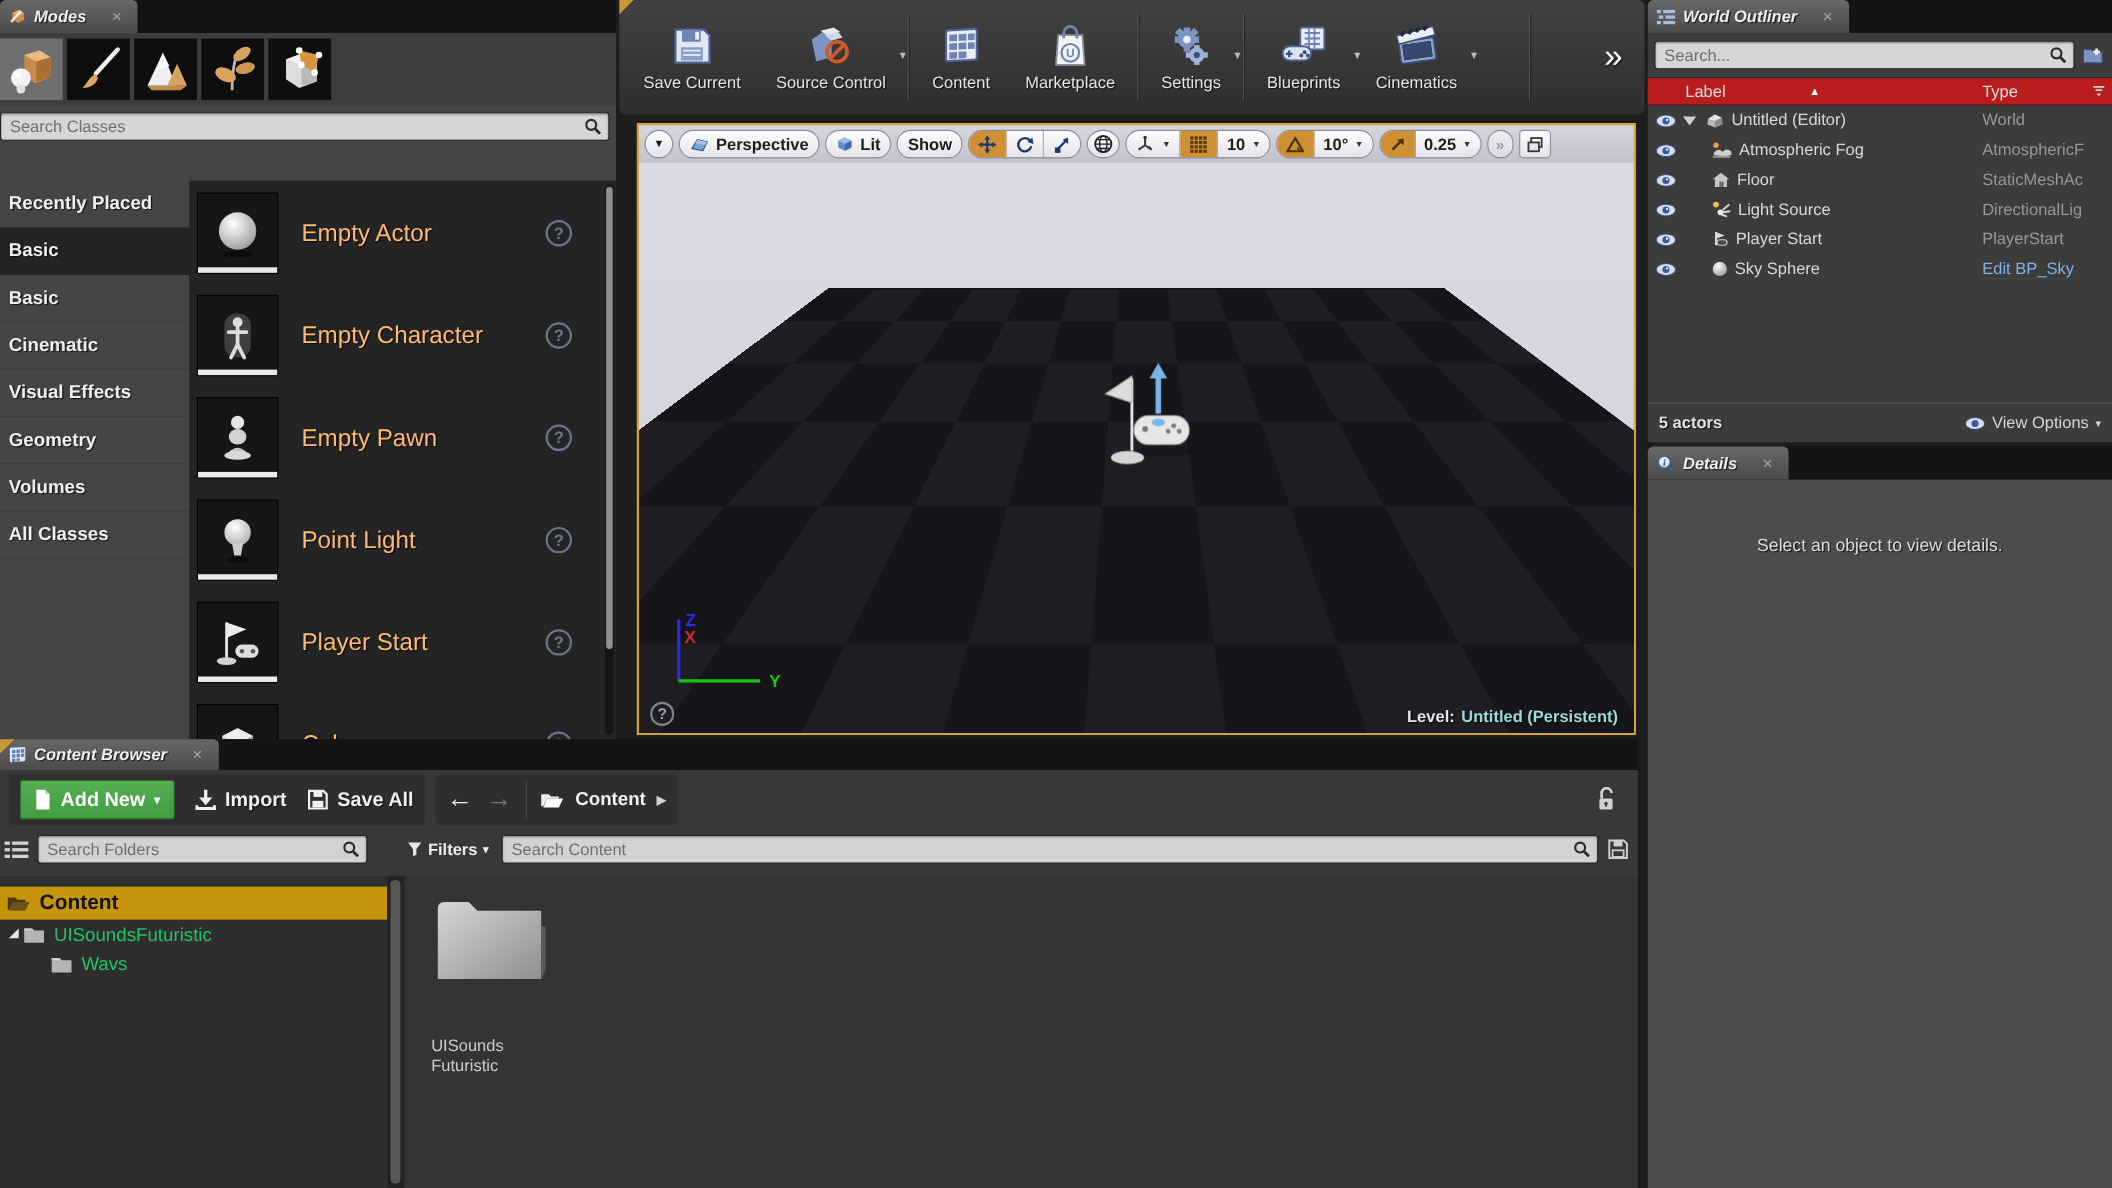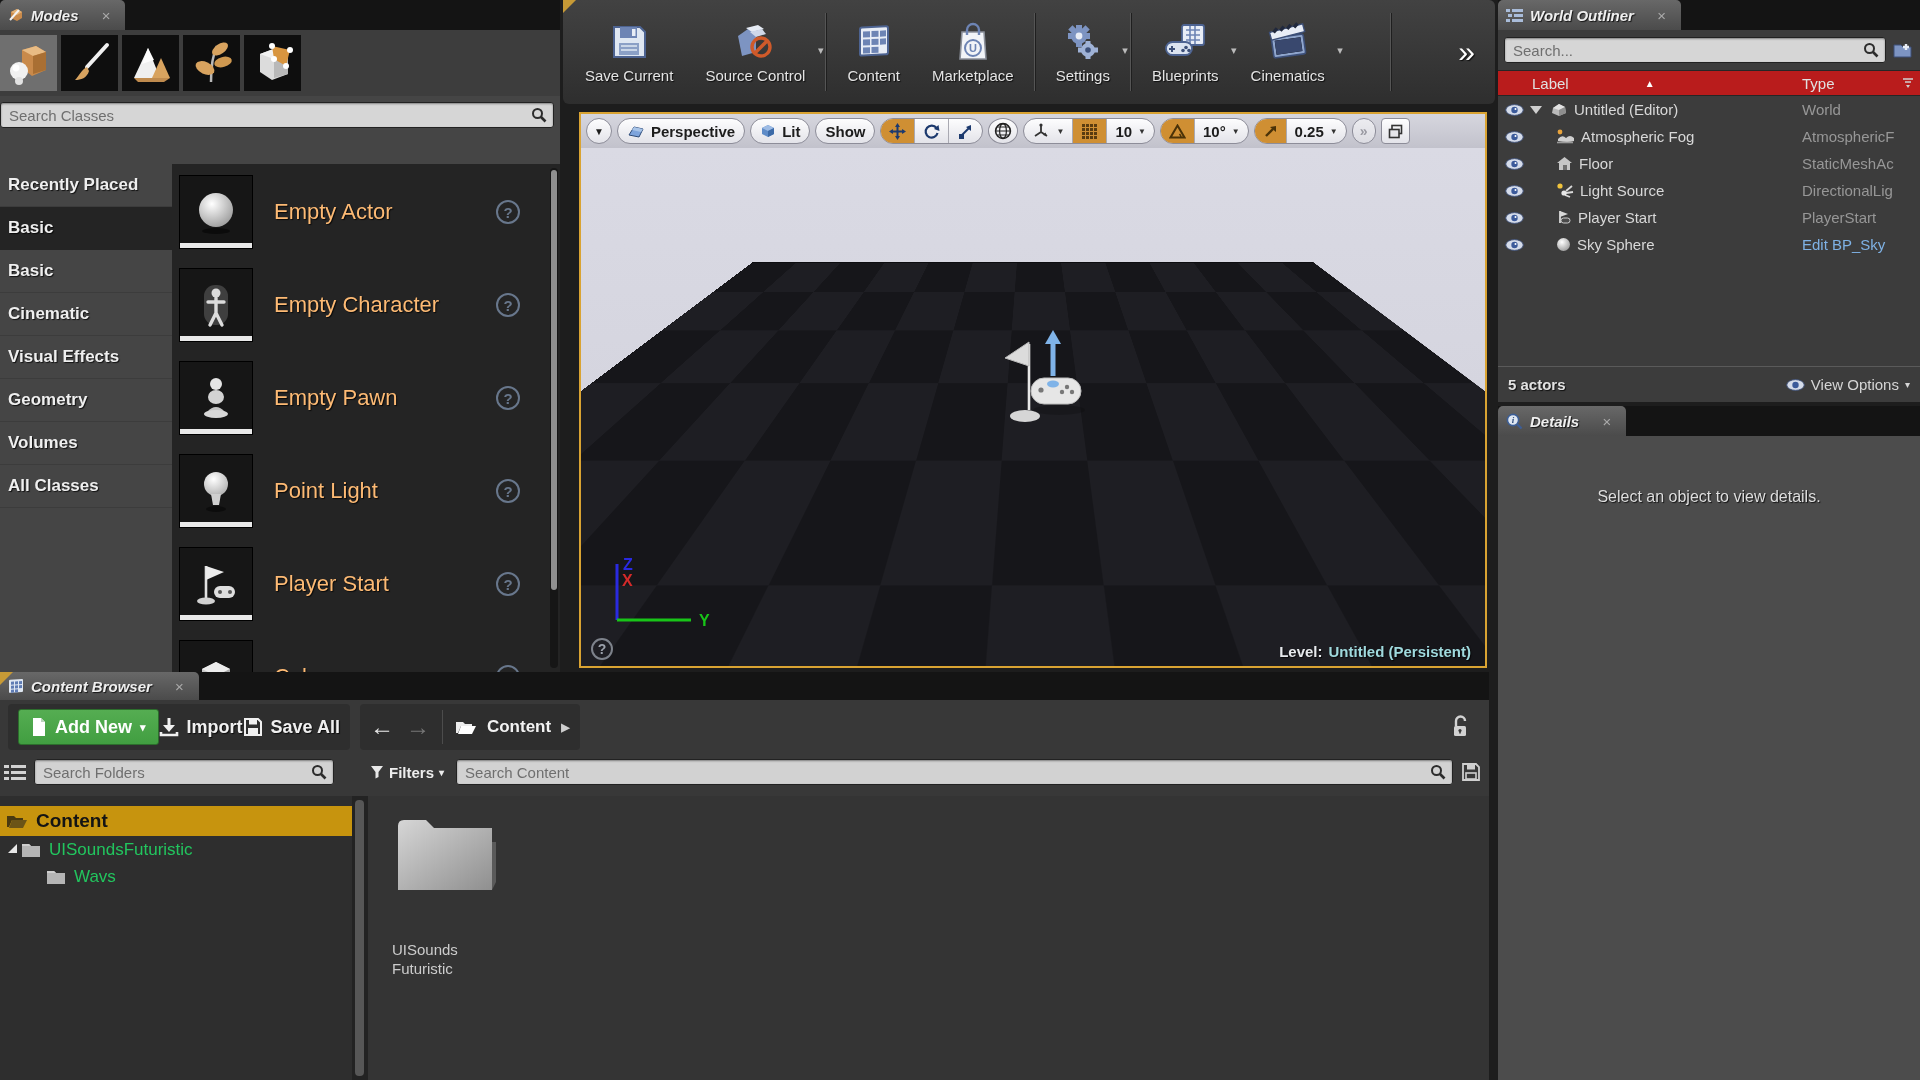--- a/index.html
+++ b/index.html
@@ -124,21 +124,21 @@
   #details { position:absolute; left:1498px; top:406px; width:422px; height:674px; }
   #details-body { position:absolute; left:0; top:30px; right:0; bottom:0; background:#4c4c4c; }
   #details-empty { margin-top:52px; text-align:center; font-size:16px; color:#dedede; }
 
   
   #content-browser { position:absolute; left:0; top:672px; width:1489px; height:408px; }
   #cb-body { position:absolute; left:0; top:28px; right:0; bottom:0; background:#383838;
              display:flex; flex-direction:column; }
   #cb-toolbar { height:54px; display:flex; align-items:center; gap:10px; padding:4px 8px; }
   .cb-cluster { display:flex; align-items:center; background:#2e2e2e; border-radius:4px; height:46px;
-                padding:0 10px; }
+                padding:0 10px; gap:18px; }
   #add-new-btn { display:flex; align-items:center; gap:8px; background:linear-gradient(#55ad52,#419e41);
                  border:1px solid #2c6e2c; border-radius:3px; height:36px; padding:0 12px;
                  font-size:18px; font-weight:bold; color:#fff; cursor:pointer; }
   .cb-txt-btn { display:flex; align-items:center; gap:8px; font-size:18px; font-weight:bold; color:#f0f0f0; cursor:pointer; }
   .nav-arrow { font-size:24px; font-weight:bold; color:#e8e8e8; cursor:pointer; }
   .nav-arrow.disabled { color:#777; }
   .v-sep { width:1px; height:34px; background:#4c4c4c; }
   .crumb { display:flex; align-items:center; gap:10px; font-size:17px; font-weight:bold; color:#f2f2f2; cursor:pointer;}
   .crumb .arrow { font-size:11px; color:#cfcfcf; }
   #cb-lock { margin-left:auto; margin-right:12px; cursor:pointer; }

